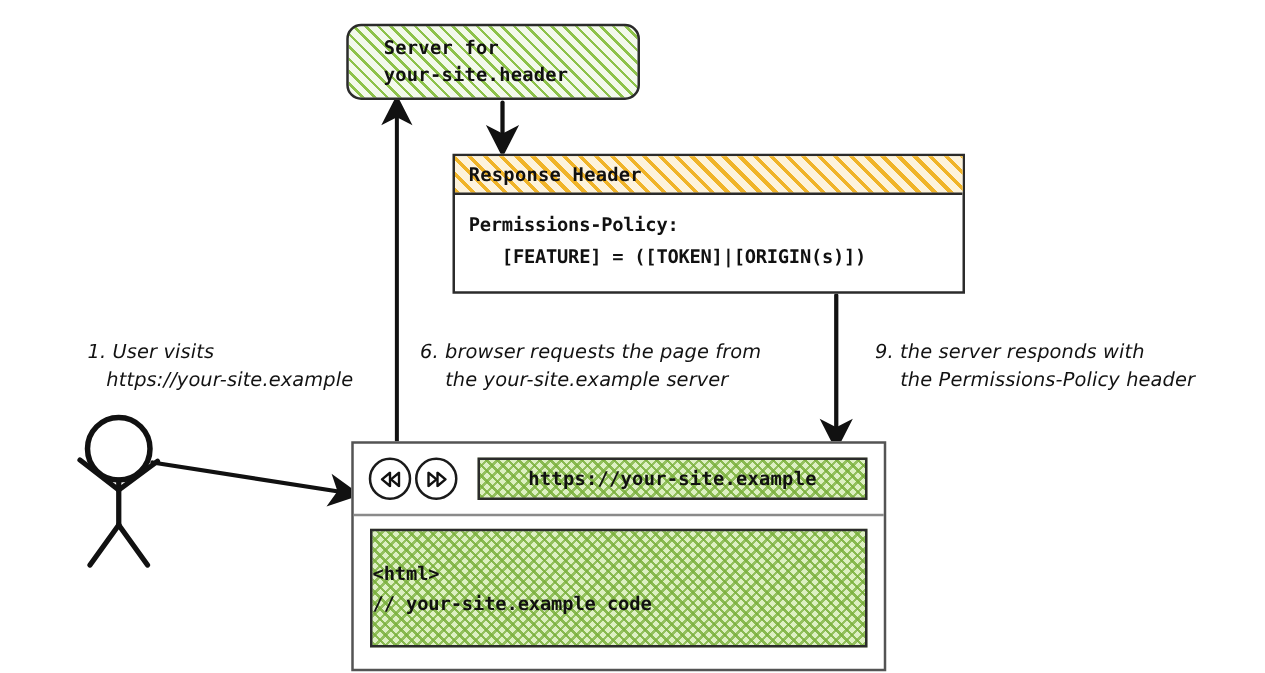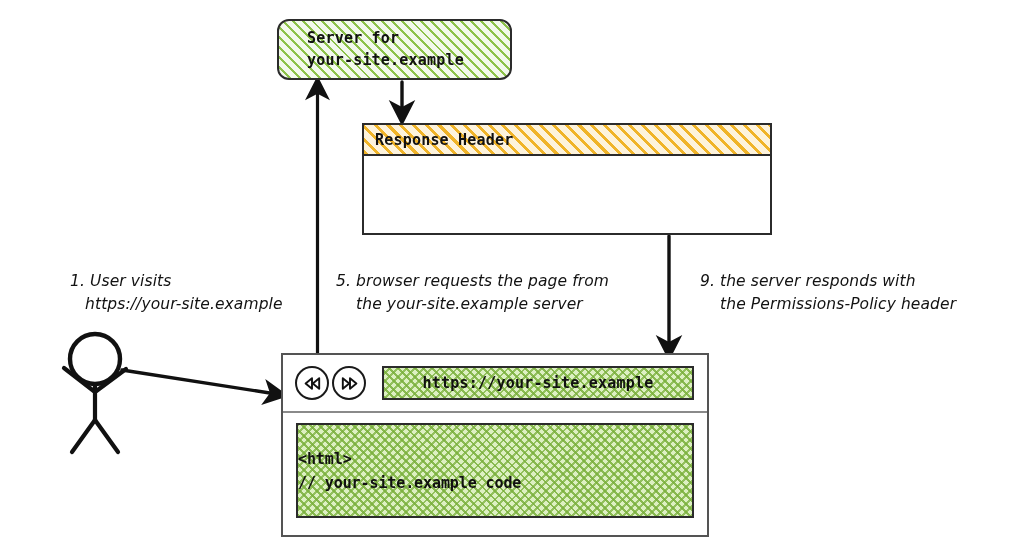--- a/index.html
+++ b/index.html
@@ -158,27 +158,28 @@
       <line x1="95" y1="408" x2="72" y2="440"></line>
       <line x1="95" y1="408" x2="118" y2="440"></line>
     </g>
 
     <g>
       <line x1="122" y1="358" x2="276" y2="382" stroke="#111" stroke-width="3.4" stroke-linecap="round" marker-end="url(#ah)"></line>
     </g>
   </svg>
 
   <div class="server-box hatch-green-diag">
-    <div class="server-text"><span>Server for</span><br><span>your-site.example</span></div>
+    <div class="server-text"><span>Server for</span><br><span>your-site.header</span></div>
   </div>
 
   <div class="resp-box">
     <div class="resp-head hatch-yellow-diag">
       <span class="resp-head-label">Response Header</span>
     </div>
+    <div class="resp-body"><span>Permissions-Policy:</span><br><span>   [FEATURE] = ([TOKEN]|[ORIGIN(s)])</span></div>
   </div>
 
   <div class="browser">
     <div class="browser-toolbar">
       <div class="navbtn">
         <svg width="17" height="13" viewBox="0 0 17 13" xmlns="http://www.w3.org/2000/svg">
           <path d="M8,1.2 L8,11.8 L1.6,6.5 Z" fill="none" stroke="#111" stroke-width="1.9" stroke-linejoin="round"></path>
           <path d="M15.2,1.2 L15.2,11.8 L8.8,6.5 Z" fill="none" stroke="#111" stroke-width="1.9" stroke-linejoin="round"></path>
         </svg>
       </div>
@@ -194,18 +195,18 @@
     </div>
     <div class="browser-content">
       <div class="code-pane hatch-green-cross">
         <div class="code-text"><span>&lt;html&gt;</span><br><span>// your-site.example code</span></div>
       </div>
     </div>
   </div>
 
   <div class="caption cap1">1. User visits
    https://your-site.example</div>
-  <div class="caption cap2">5. browser requests the page from
+  <div class="caption cap2">6. browser requests the page from
     the your-site.example server</div>
   <div class="caption cap3">9. the server responds with
     the Permissions-Policy header</div>
 
 </div>
 
 </body></html>

